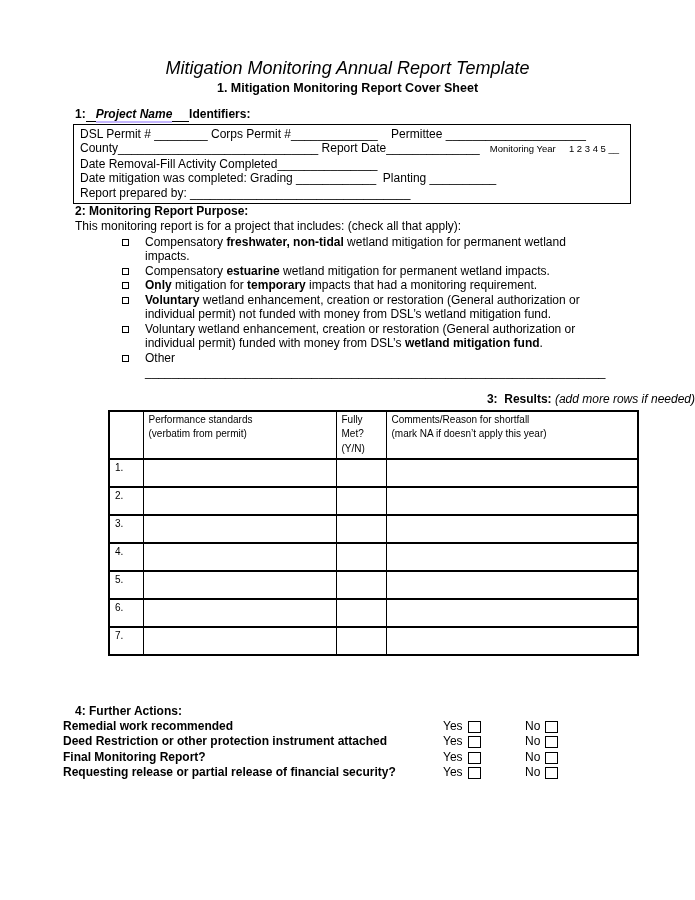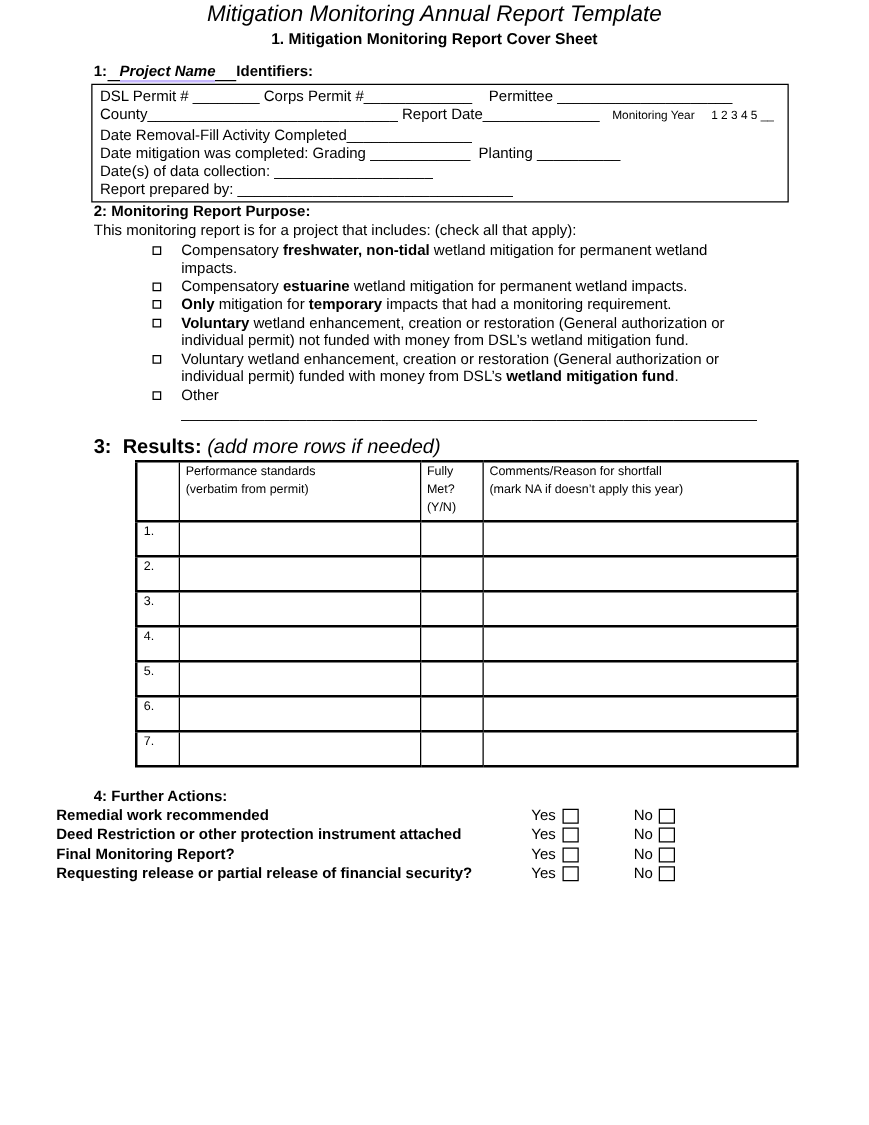--- a/index.html
+++ b/index.html
@@ -4,21 +4,21 @@
 <style>
   * { margin:0; padding:0; box-sizing:border-box; }
   html,body { background:#ffffff; }
   body {
     width:695px; height:900px;
     font-family:"Liberation Sans", sans-serif;
     color:#000;
     position:relative;
     overflow:hidden;
   }
-  .page { width:695px; height:900px; }
+  .page { width:695px; height:900px; padding-top:57px; }
 
   .title   { text-align:center; font-style:italic; font-size:18px; line-height:23px; }
   .subtitle{ text-align:center; font-weight:bold; font-size:12.5px; line-height:16px; }
 
   .b  { font-weight:bold; }
   .i  { font-style:italic; }
   .u  { border-bottom:1px solid #000; }
   .biu{ font-weight:bold; font-style:italic; border-bottom:2px solid #c4b5fd; }
   .small { font-size:9.5px;margin-top:29px; }
 
@@ -37,21 +37,21 @@
   .intro { margin-left:75px; font-size:12px; line-height:14.5px; }
 
   .purpose-list { margin-left:122px; margin-top:1px; }
   .purpose-item { display:flex; font-size:12px; line-height:14.5px; }
   .cb-small {
     flex:0 0 auto; width:7px; height:7px;
     border:1px solid #000; margin:4px 16px 0 0;
   }
   .purpose-text { width:468px; }
 
-  .sec3-heading { margin-top:12px; margin-left:75px; font-size:16px; line-height:15px; white-space:pre; }
+  .sec3-heading { margin-top:12px; margin-left:75px; font-size:12px; line-height:15px; white-space:pre;text-align:right; }
 
   .results-table {
     margin-left:108px; margin-top:3px;
     border-collapse:collapse; table-layout:fixed;
     width:529px; font-size:10px;
     border:2px solid #000;
   }
   .results-table th, .results-table td {
     border-left:1px solid #000; border-right:1px solid #000;
     border-top:2px solid #000; border-bottom:2px solid #000;
@@ -59,22 +59,22 @@
     padding:1px 5px; font-weight:normal;
     white-space:pre-line; line-height:14.5px;
   }
   .col-num  { width:34px; }
   .col-perf { width:193px; }
   .col-met  { width:50px; }
   .col-comm { width:252px; }
   .header-row th { height:48px; }
   .data-row  td { height:28px; }
 
-  .sec4-heading { margin-top:16px; }
-  .action-row { display:flex; margin-left:45px; font-size:12px; line-height:15.5px; align-items:center; }
+  .sec4-heading { margin-top:48px; }
+  .action-row { display:flex; margin-left:63px; font-size:12px; line-height:15.5px; align-items:center; }
   .action-label { width:380px; font-weight:bold; }
   .yn-group { display:flex; align-items:flex-start; }
   .yes-group { width:82px; }
   .yn-label { font-weight:normal; }
   .cb-large {
     width:13px; height:12px;
     border:1px solid #000;
     margin-left:5px; margin-top:2px;
     flex:0 0 auto;
   }
@@ -92,21 +92,20 @@
   <div class="box">
 
       <div class="box-line"><span>DSL Permit # ________ Corps Permit #_____________    Permittee _____________________</span></div>
 
       <div class="box-line"><span>County______________________________ Report Date______________   </span><span class="small">Monitoring Year     1 2 3 4 5 __</span></div>
 
       <div class="box-line"><span>Date Removal-Fill Activity Completed_______________</span></div>
 
       <div class="box-line"><span>Date mitigation was completed: Grading ____________  Planting __________</span></div>
 
-      <div class="box-line"><span>Date(s) of data collection: ___________________</span></div>
 
       <div class="box-line"><span>Report prepared by: _________________________________</span></div>
 
   </div>
 
   <div class="sec-heading sec2-heading">2:  Monitoring Report Purpose:</div>
   <div class="intro">This monitoring report is for a project that includes: (check all that apply):</div>
 
   <div class="purpose-list">
 

